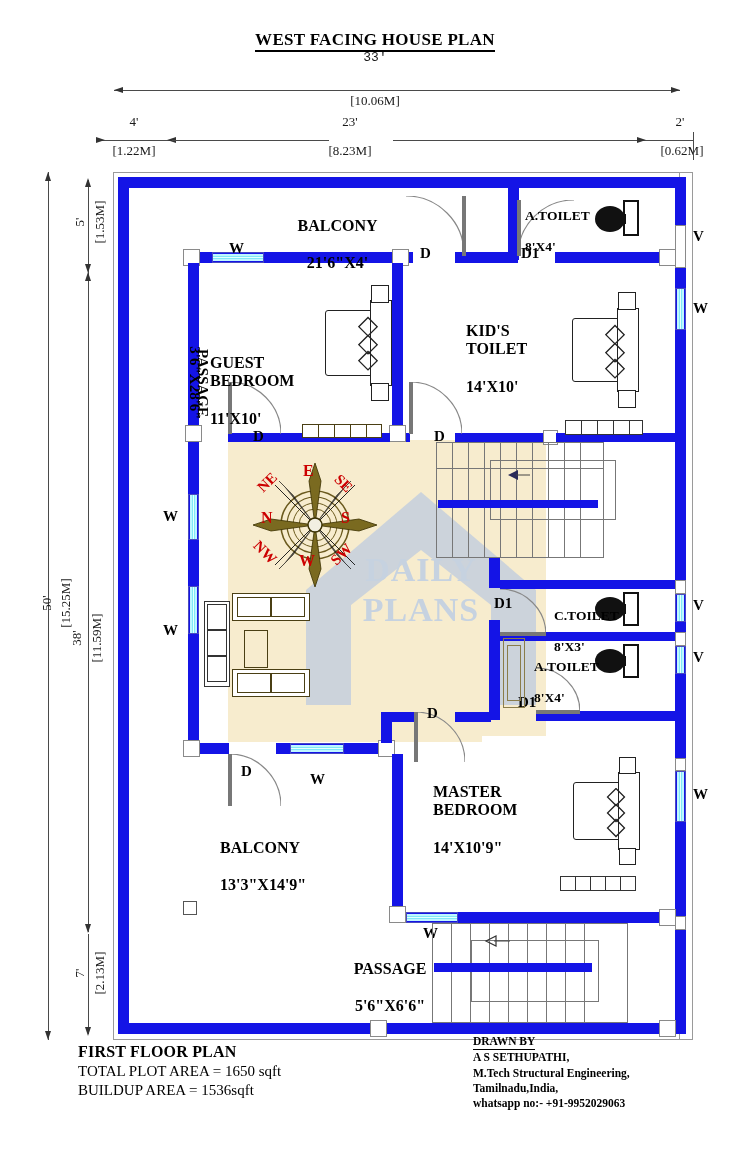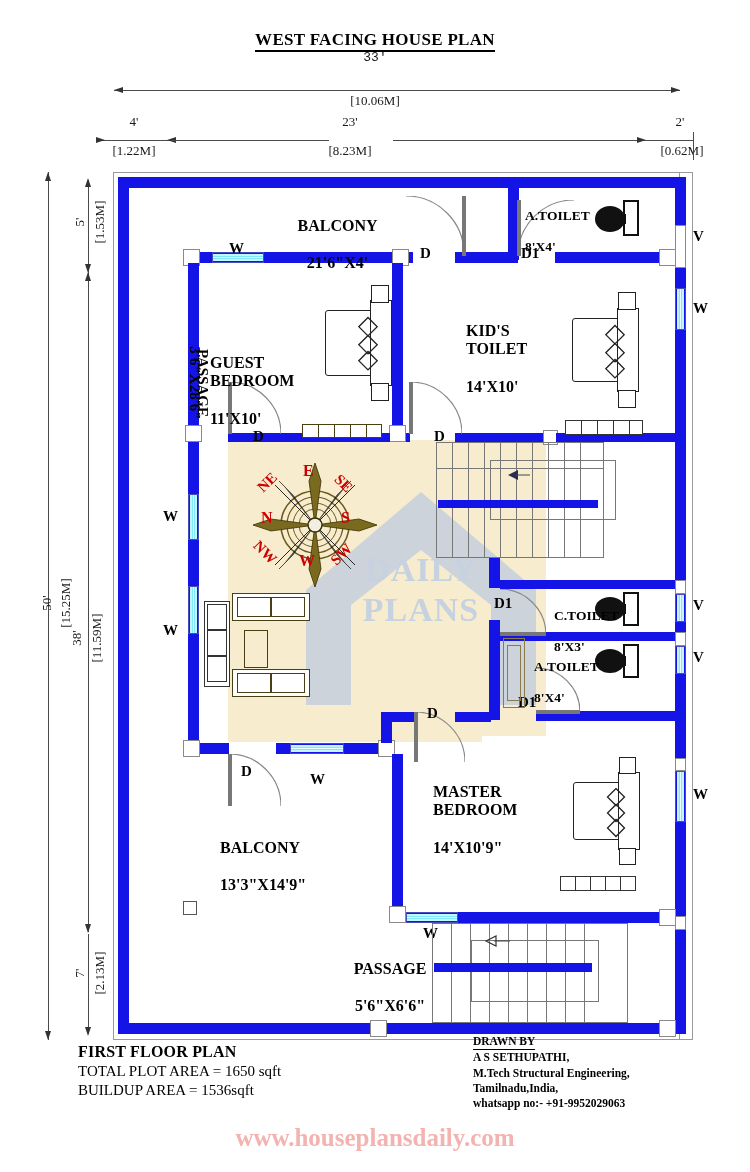--- a/index.html
+++ b/index.html
@@ -614,17 +614,14 @@
   </div>
 
   <div class="abs" id="footMid">
     <div><span class="drawnby">DRAWN BY</span></div>
     <div>A S SETHUPATHI,</div>
     <div>M.Tech Structural Engineering,</div>
     <div>Tamilnadu,India,</div>
     <div>whatsapp no:- +91-9952029063</div>
   </div>
 
-  <div class="abs" id="site">
-    <span>www.houseplansdaily.com</span>
-  </div>
 
 </div>
 
 </body></html>

